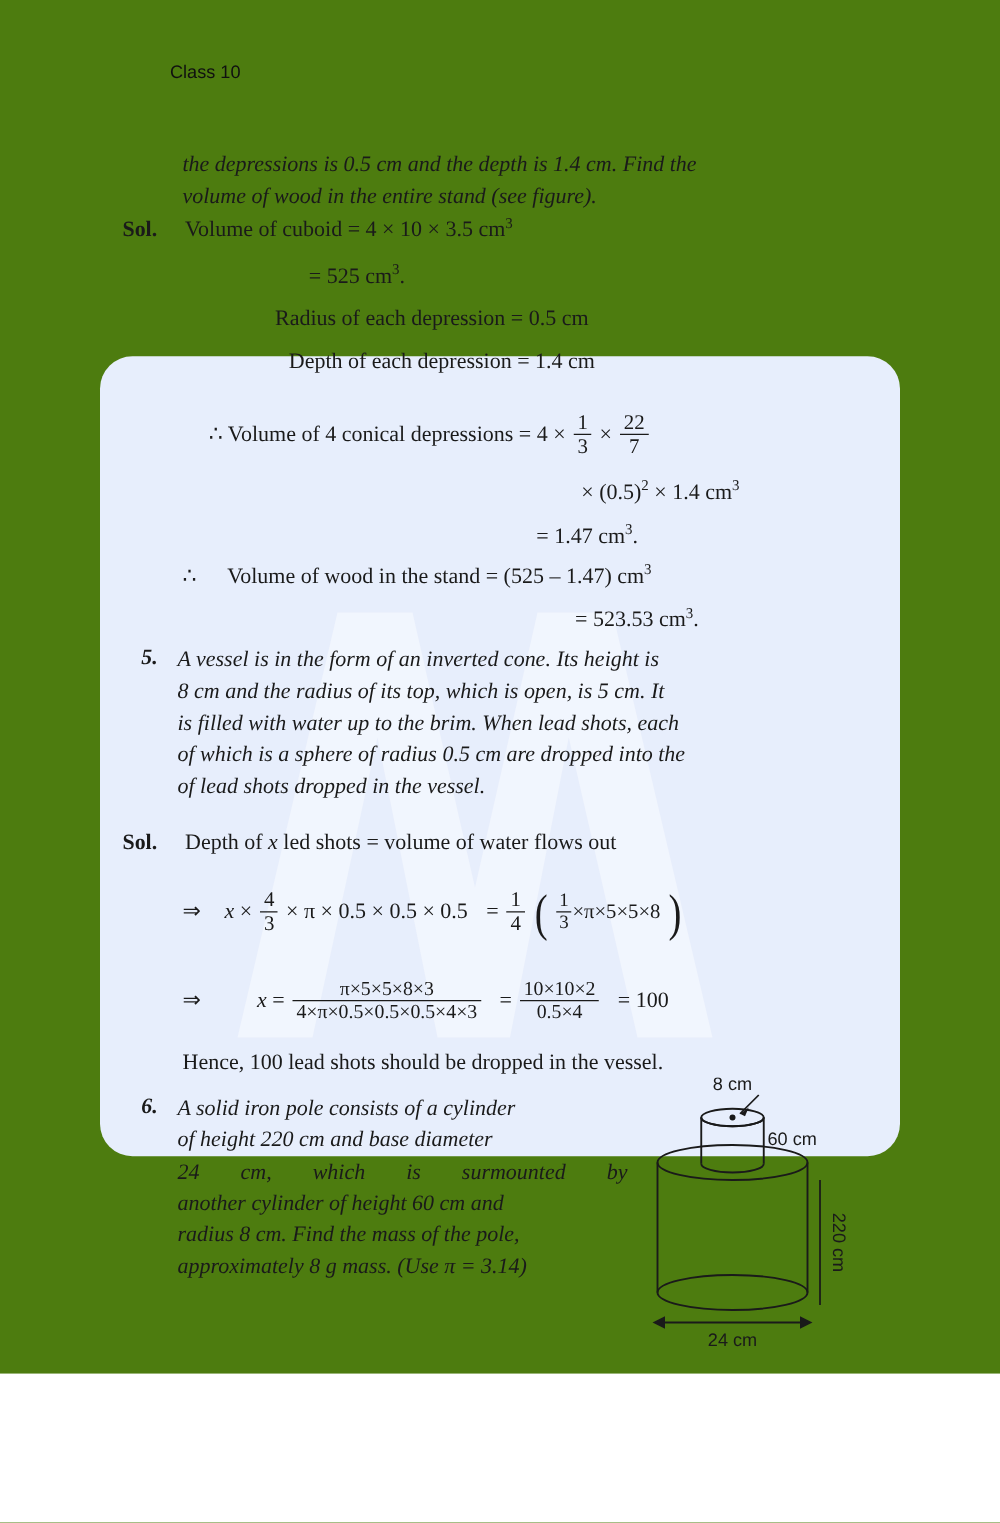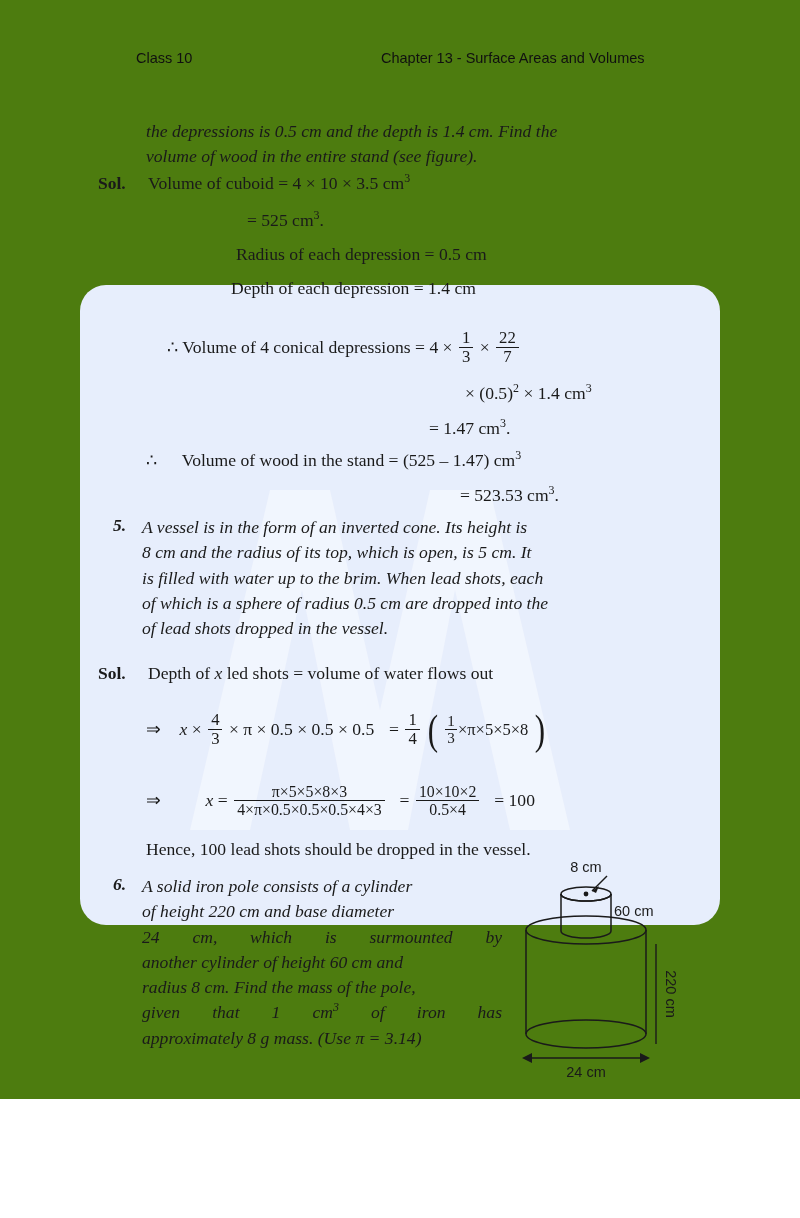--- a/index.html
+++ b/index.html
@@ -182,42 +182,41 @@
   <div class="highlight-panel" style="background: rgb(231, 238, 252);"></div>
 
   <svg class="watermark" viewBox="0 0 480 460" xmlns="http://www.w3.org/2000/svg">
     <g fill="#ffffff" opacity="0.85">
       <path d="M40 400 L120 60 L180 60 L230 280 L280 60 L340 60 L420 400 L360 400 L305 160 L258 400 L200 400 L152 160 L100 400 Z"></path>
     </g>
   </svg>
 
   <div class="running-head">
     <span class="rh-left">Class 10</span>
-    <span class="rh-right">Chapter 13 - Surface Areas and Volumes</span>
   </div>
 
   <div class="content">
 
     <div class="q-body" style="left:146px; top:119px; width:560px;">
       <div>the depressions is 0.5 cm and the depth is 1.4 cm. Find the</div>
       <div>volume of wood in the entire stand (see figure).</div>
     </div>
 
     <div class="sol-tag" style="left:98px; top:173px;">Sol.</div>
 
     <div class="eqline" style="left:148px; top:173px;">
       <span>Volume of cuboid =</span>
       <span>4 × 10 × 3.5 cm</span><sup class="exp">3</sup>
     </div>
 
     <div class="eqline" style="left:247px; top:210px;">
       <span>= 525 cm</span><sup class="exp">3</sup><span>.</span>
     </div>
 
-    <div class="eqline" style="left:236px; top:244px;font-family:Liberation Serif, serif;">Radius of each depression = 0.5 cm</div>
+    <div class="eqline" style="left:220px; top:244px;font-family:Liberation Serif, serif;">Radius of each depression = 0.5 cm</div>
 
     <div class="eqline" style="left:231px; top:278px;">Depth of each depression = 1.4 cm</div>
 
     <div class="eqline" style="left:167px; top:330px;">
       <span>∴</span>
       <span>Volume of 4 conical depressions =</span>
       <span>4</span>
       <span>×</span>
       <span class="frac"><span class="num">1</span><span class="den">3</span></span>
       <span>×</span>
@@ -288,23 +287,20 @@
 
     <div class="eqline" style="left:146px; top:839px;">Hence, 100 lead shots should be dropped in the vessel.</div>
 
     <div class="q-num" style="left:113px; top:874px;">6.</div>
     <div class="q-body" style="left:142px; top:874px; width:360px;">
       <div>A solid iron pole consists of a cylinder</div>
       <div>of height 220 cm and base diameter</div>
       <div style="text-align:justify; text-align-last:justify;">24 cm, which is surmounted by</div>
       <div>another cylinder of height 60 cm and</div>
       <div>radius 8 cm. Find the mass of the pole,</div>
-      <div style="text-align:justify; text-align-last:justify;">
-        <span>given&nbsp; that&nbsp; 1&nbsp; cm<sup class="exp">3</sup>&nbsp; of&nbsp; iron&nbsp; has</span>
-      </div>
       <div>approximately 8 g mass. (Use π = 3.14)</div>
     </div>
 
     <svg class="figure" style="left:508px; top:862px;" width="190" height="225" viewBox="0 0 190 225" xmlns="http://www.w3.org/2000/svg">
       <g fill="none" stroke="#1a1a1a" stroke-width="1.5">
 
         <ellipse cx="78" cy="68" rx="60" ry="14"></ellipse>
         <ellipse cx="78" cy="172" rx="60" ry="14"></ellipse>
         <line x1="18" y1="68" x2="18" y2="172"></line>
         <line x1="138" y1="68" x2="138" y2="172"></line>

